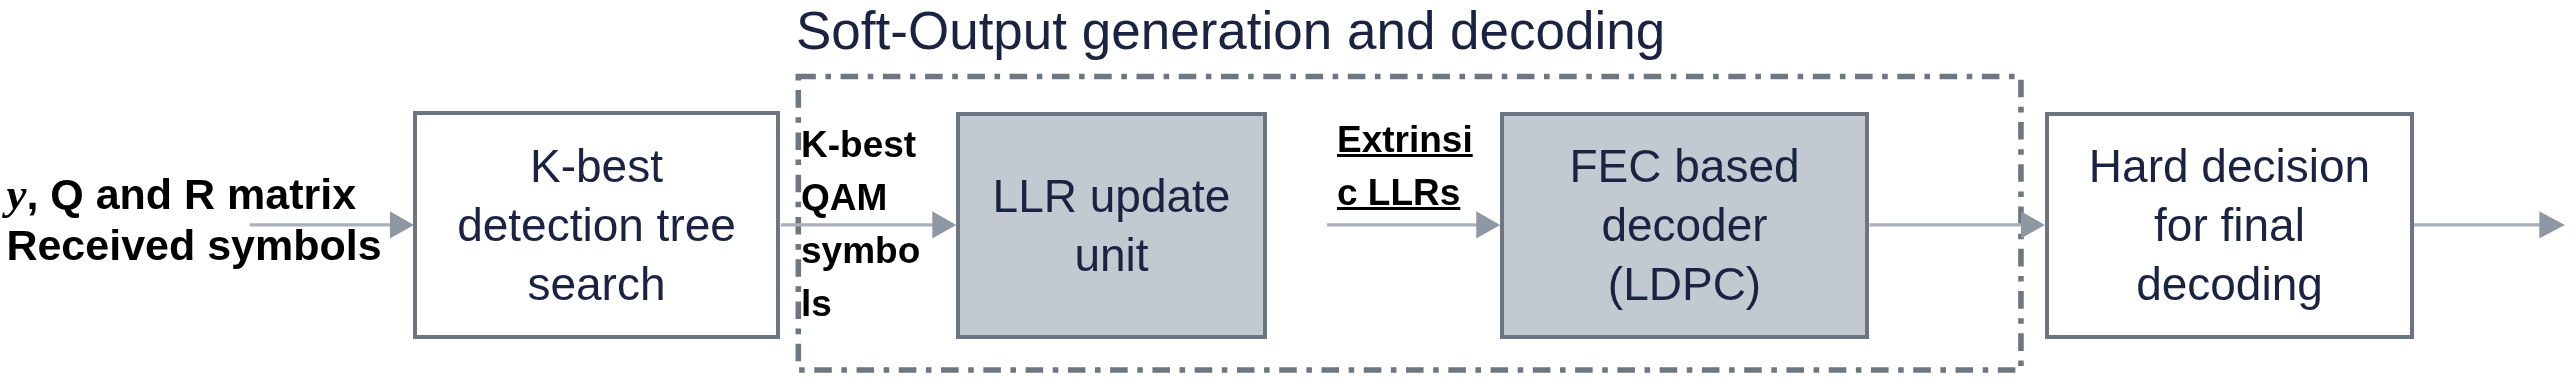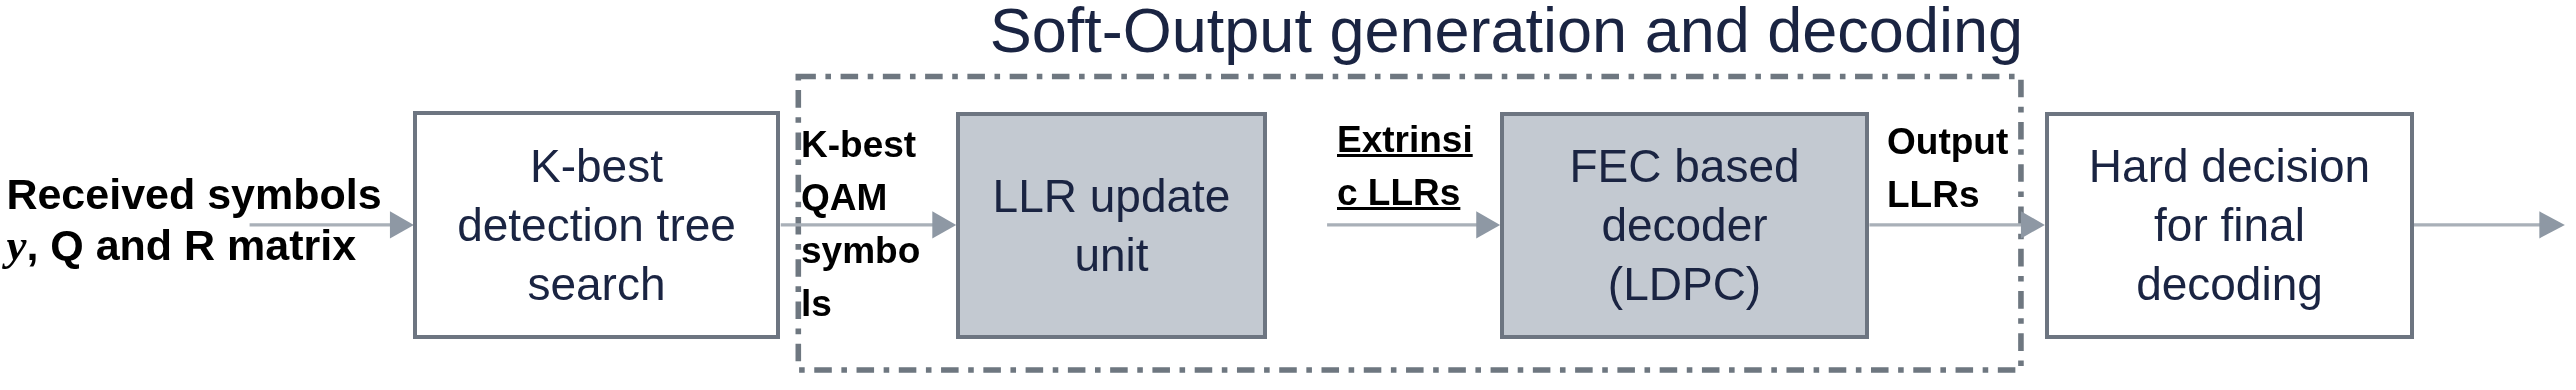--- a/index.html
+++ b/index.html
@@ -6,22 +6,22 @@
   .canvas{
     position:relative;
     width:2576px;height:390px;
     background:#ffffff;
     font-family:"Liberation Sans",sans-serif;
     overflow:hidden;
   }
   .connector-layer{position:absolute;left:0;top:0;}
   .diagram-title{
     position:absolute;left:796px;top:0px;width:1227px;
-    text-align:right;
-    font-size:63px;line-height:61px;
+    text-align:left;
+    font-size:53px;line-height:61px;
     color:#1a2442;
     white-space:nowrap;
   }
   .box{
     position:absolute;top:112px;height:227px;
     box-sizing:border-box;
     border:4.8px solid #6d7581;
     display:flex;align-items:center;justify-content:center;
     text-align:center;
     color:#1a2442;
@@ -88,22 +88,22 @@
 
     <g>
       <line x1="3025" y1="282" x2="3187" y2="282" stroke="#a9b0b8" stroke-width="4"></line>
       <polygon points="3183,265 3183,299 3215,282" fill="#8e98a4"></polygon>
     </g>
   </svg>
 
   <div class="diagram-title">Soft-Output generation and decoding</div>
 
   <div class="input-label">
+    <div class="lbl-line"><span class="math-sym">y</span><span>, Q and R matrix</span></div>
     <div class="lbl-line">Received symbols</div>
-    <div class="lbl-line"><span class="math-sym">y</span><span>, Q and R matrix</span></div>
   </div>
 
   <div class="box box-white" id="box-kbest">
     <span>K-best
 detection tree
 search</span>
   </div>
 
   <div class="box box-gray" id="box-llr">
     <span>LLR update
@@ -123,17 +123,15 @@
   </div>
 
   <div class="flow-label" id="label-qam">K-best
 QAM
 symbo
 ls</div>
 
   <div class="flow-label" id="label-extrinsic">Extrinsi
 c LLRs</div>
 
-  <div class="flow-label" id="label-output">Output
-LLRs</div>
 
 </div>
 
 
 </body></html>

